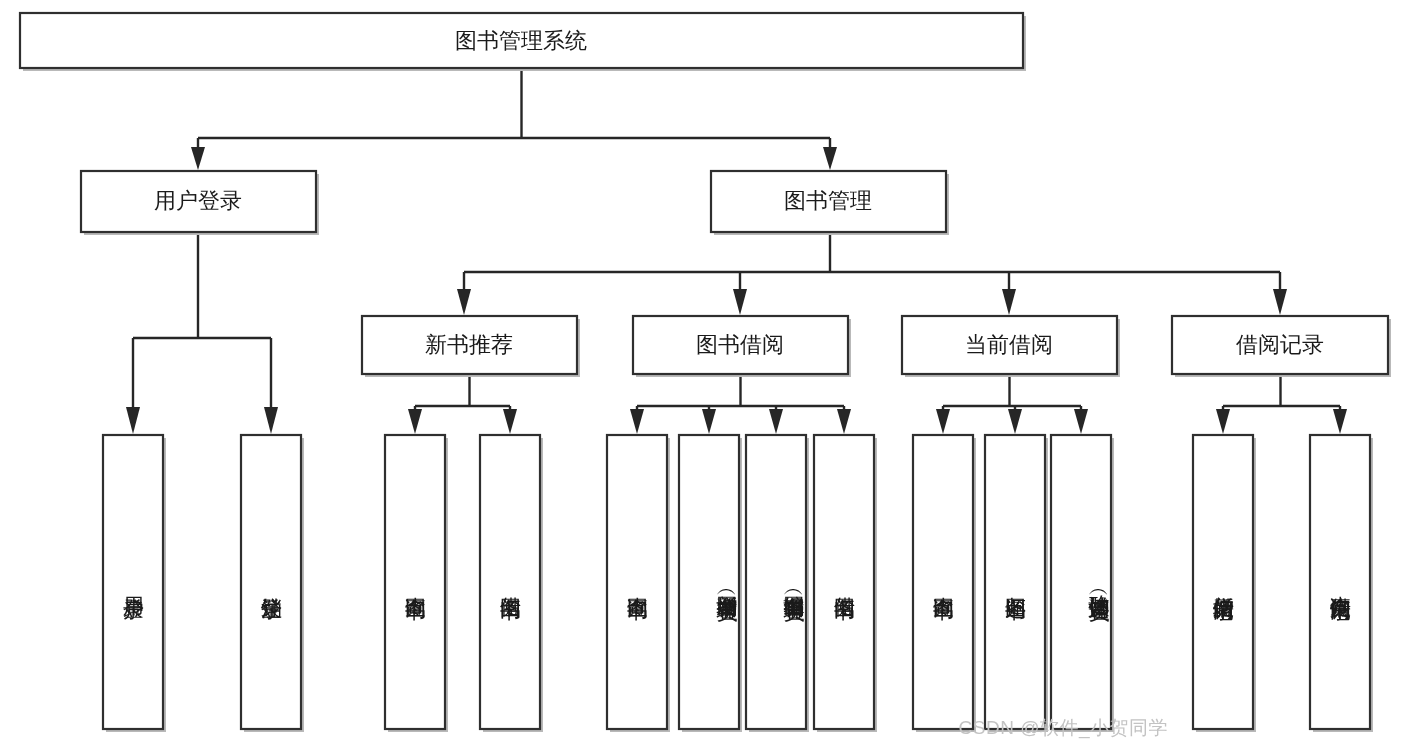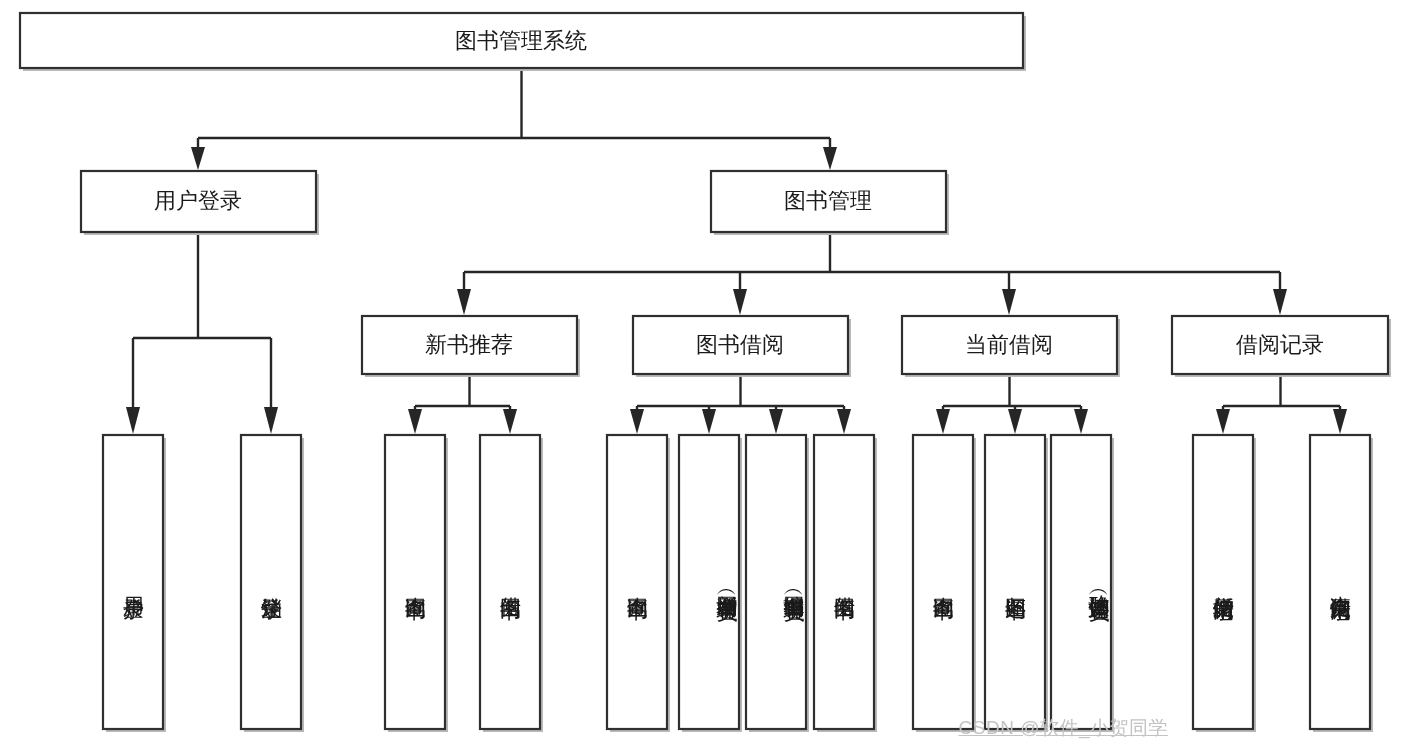--- a/index.html
+++ b/index.html
@@ -66,21 +66,20 @@
   }
   .watermark {
     position: absolute;
     right: 12px;
     bottom: 6px;
     font-family: "Liberation Sans", "DejaVu Sans", sans-serif;
     font-size: 19px;
     color: #c3c3c3;
     white-space: nowrap;
     letter-spacing: 0.5px;
-    text-decoration: underline;
   }
 </style>
 </head>
 <body>
 
 <div id="diagram-root">
 
   <svg class="diagram" viewBox="0 0 1405 747">
 
     <g>

